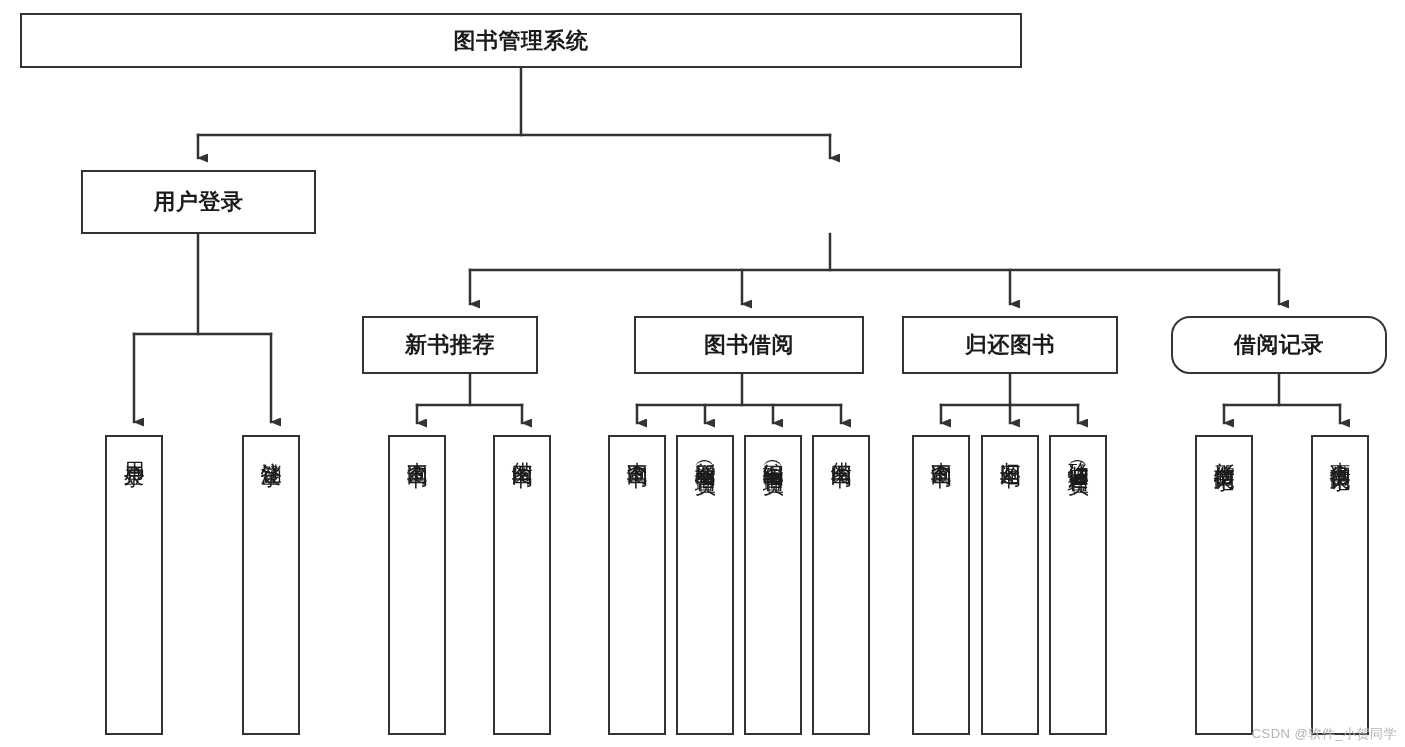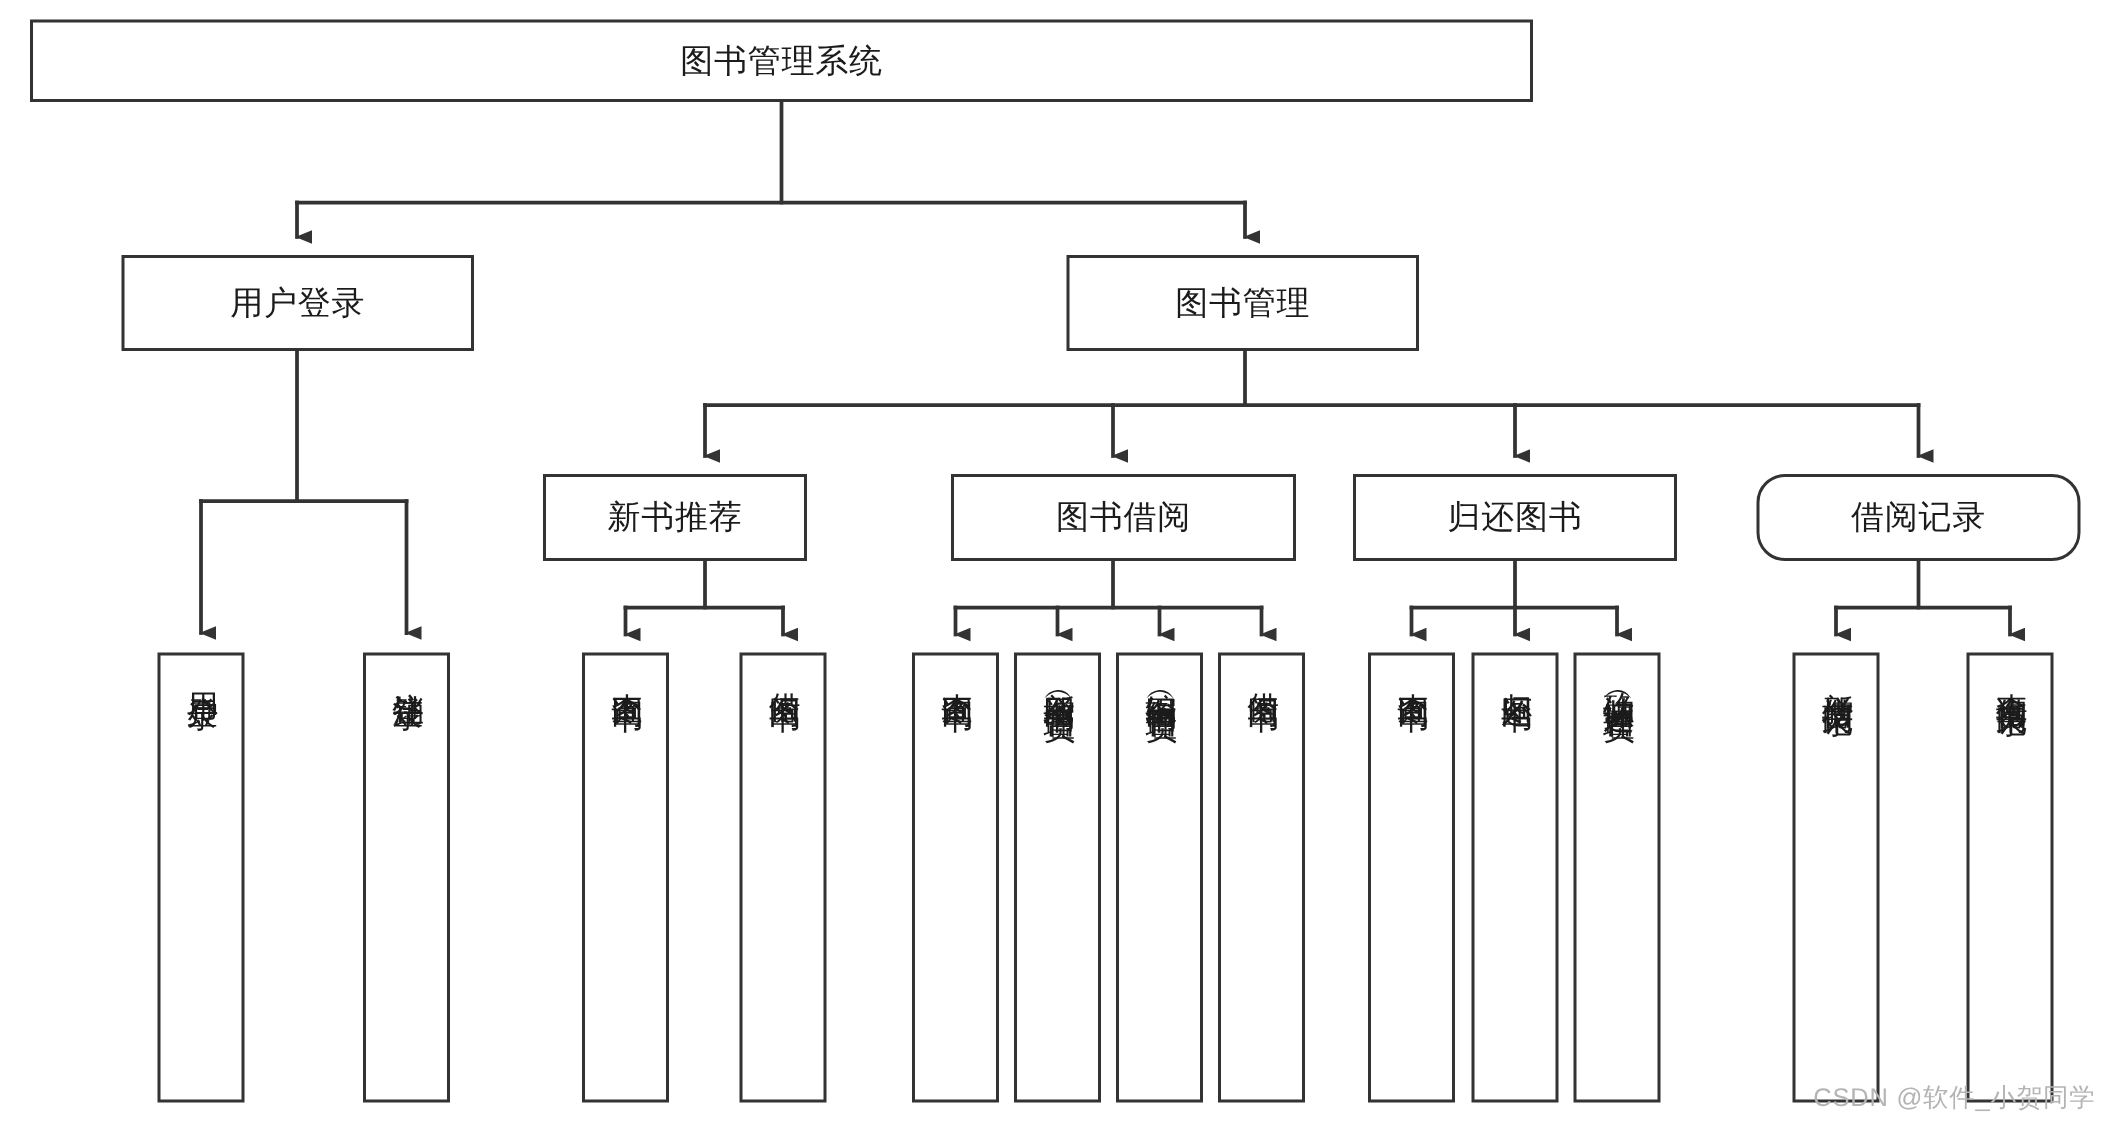--- a/index.html
+++ b/index.html
@@ -40,20 +40,21 @@
     font-size: 21px;
     line-height: 1.18;
     letter-spacing: 0.5px;
     color: #1b1b1b;
     text-align: center;
     white-space: nowrap;
   }
   
   .node.h .node-label {
     font-size: 22px;
+    font-weight: bold;
   }
   .node.root .node-label {
     font-size: 22px;
   }
   
   .node.v {
     align-items: flex-start;
     justify-content: center;
     padding-top: 8px;
   }
@@ -63,21 +64,21 @@
     font-size: 21px;
     line-height: 1.06;
     letter-spacing: 2px;
     white-space: normal;
     max-height: 285px;
   }
   .watermark {
     position: absolute;
     right: 8px;
     bottom: 4px;
-    font-size: 17px;
+    font-size: 13px;
     color: #b4b4b4;
     letter-spacing: 0.5px;
     z-index: 6;
     white-space: nowrap;
   }
 </style>
 </head>
 <body>
 
 <div id="canvas">
@@ -132,23 +133,20 @@
     </g>
   </svg>
 
   <div class="node root h" style="left:20px; top:13px; width:1002px; height:55px;">
     <span class="node-label">图书管理系统</span>
   </div>
 
   <div class="node h" style="left:81px; top:170px; width:235px; height:64px;">
     <span class="node-label">用户登录</span>
   </div>
-  <div class="node h" style="left:711px; top:170px; width:235px; height:64px;">
-    <span class="node-label">图书管理</span>
-  </div>
 
   <div class="node h" style="left:362px; top:316px; width:176px; height:58px;">
     <span class="node-label">新书推荐</span>
   </div>
   <div class="node h" style="left:634px; top:316px; width:230px; height:58px;">
     <span class="node-label">图书借阅</span>
   </div>
   <div class="node h" style="left:902px; top:316px; width:216px; height:58px;">
     <span class="node-label">归还图书</span>
   </div>

